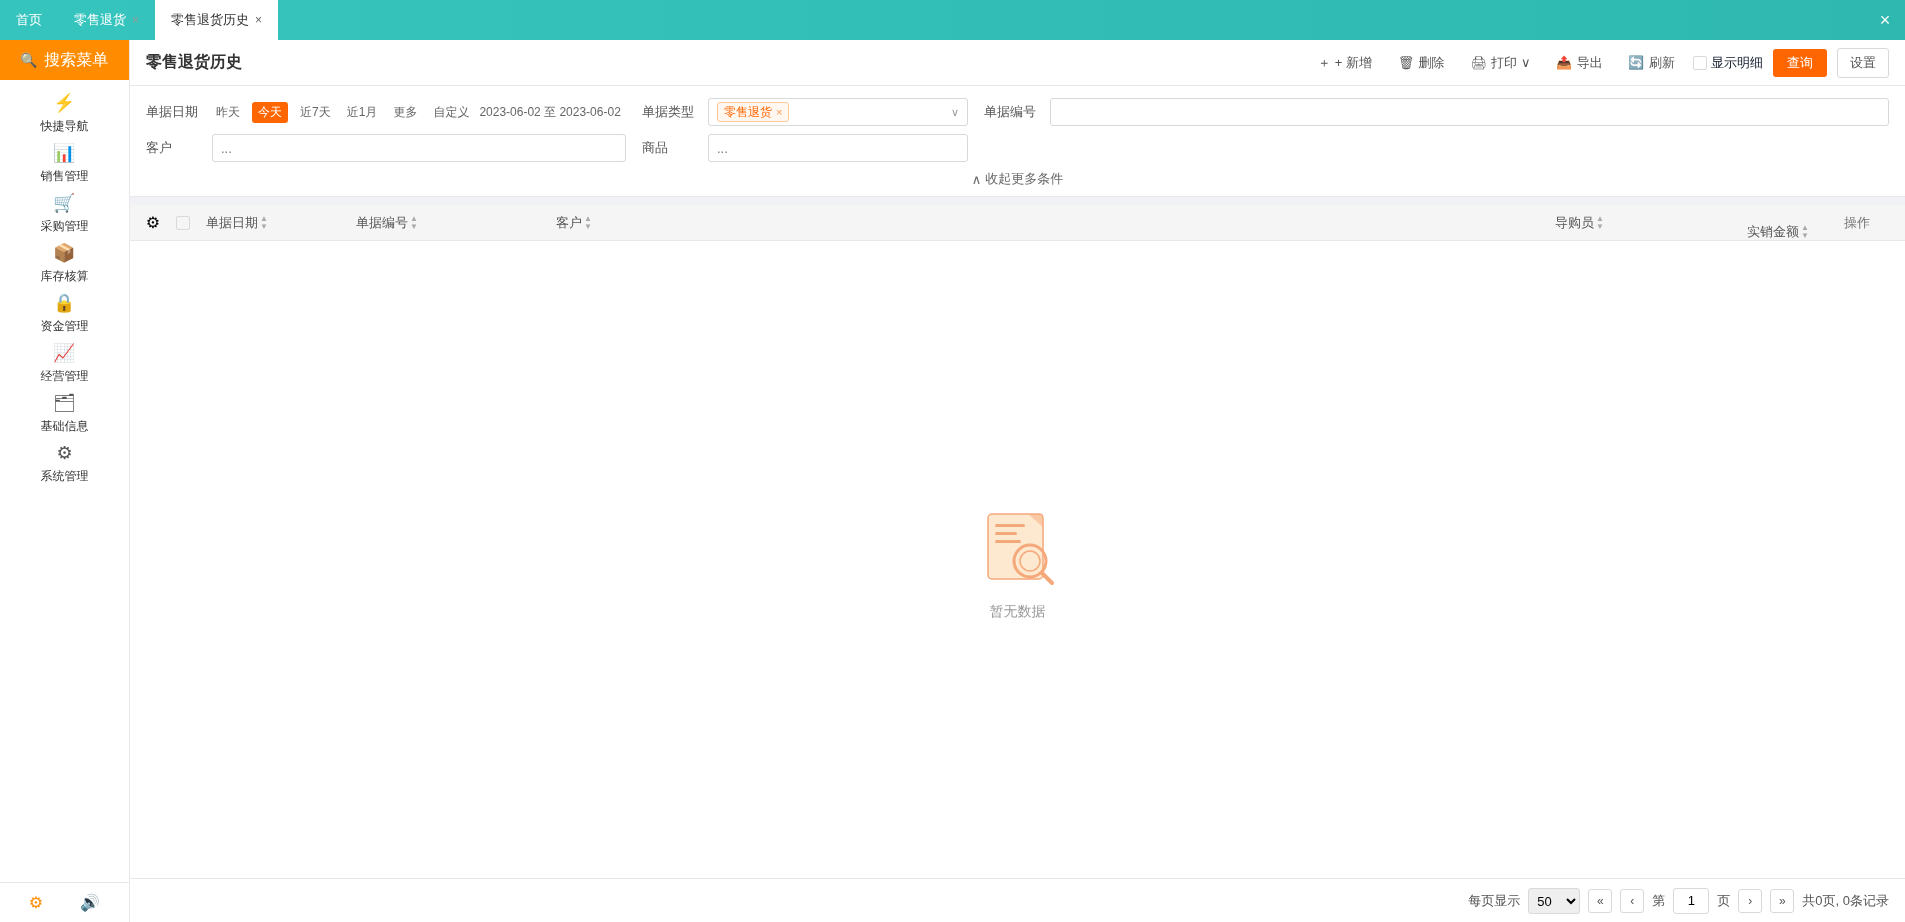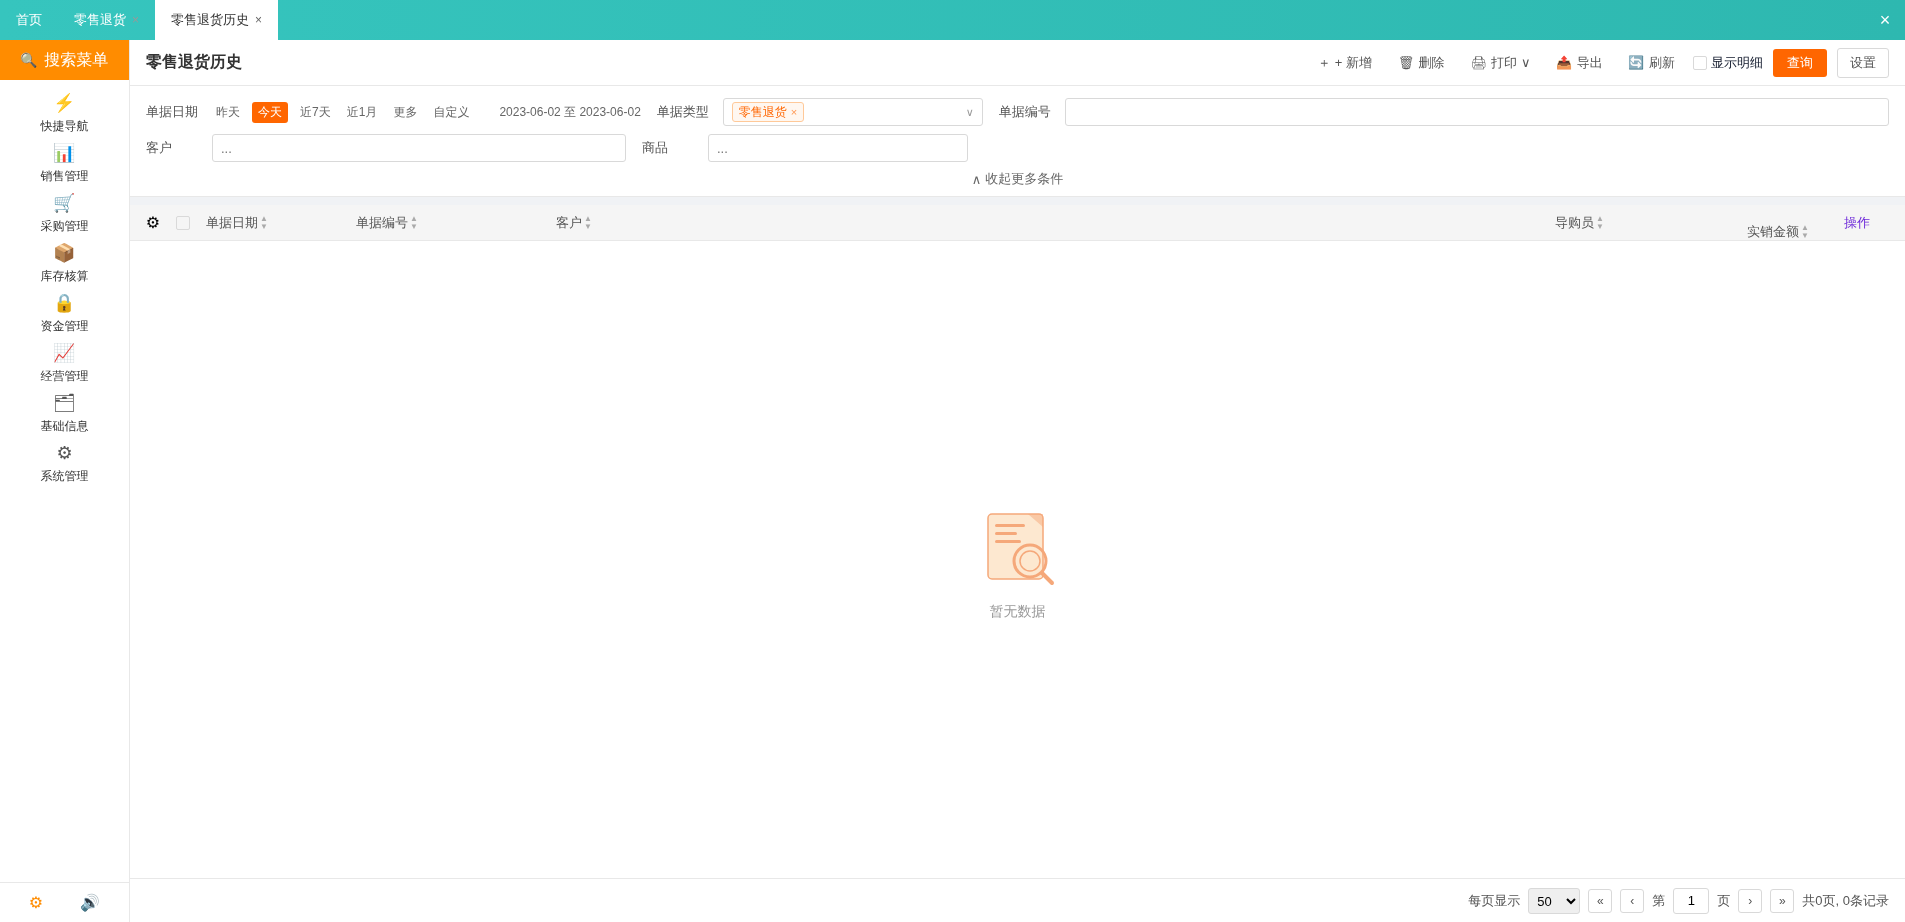--- a/index.html
+++ b/index.html
@@ -217,21 +217,21 @@
     }
     .date-opt.active {
       background: #ff6600;
       color: #fff;
       border-radius: 3px;
       padding: 2px 6px;
     }
     .date-range {
       font-size: 12px;
       color: #666;
-      margin-left: 20px;
+      margin-left: 0;
     }
     .filter-input {
       flex: 1;
       height: 28px;
       border: 1px solid #d9d9d9;
       border-radius: 3px;
       padding: 0 8px;
       font-size: 13px;
       outline: none;
       color: #333;
@@ -313,21 +313,21 @@
       color: #555;
       padding: 0 8px;
       gap: 2px;
       white-space: nowrap;
     }
     .th-cell.flex1 { flex: 1; }
     .th-cell.w150 { width: 150px; }
     .th-cell.w200 { width: 200px; }
     .th-cell.w120 { width: 120px; margin-top: 18px; }
     .sort-arrows { display: flex; flex-direction: column; font-size: 8px; color: #aaa; line-height: 1; }
-    .th-action { width: 80px; text-align: center; font-size: 13px; color: #6d28d9; display: flex; justify-content: center; }
+    .th-action { width: 80px; text-align: center; font-size: 13px; color: #737373; display: flex; justify-content: center; }
 
     
     .empty-state {
       flex: 1;
       display: flex;
       flex-direction: column;
       align-items: center;
       justify-content: center;
       gap: 4px;
     }

